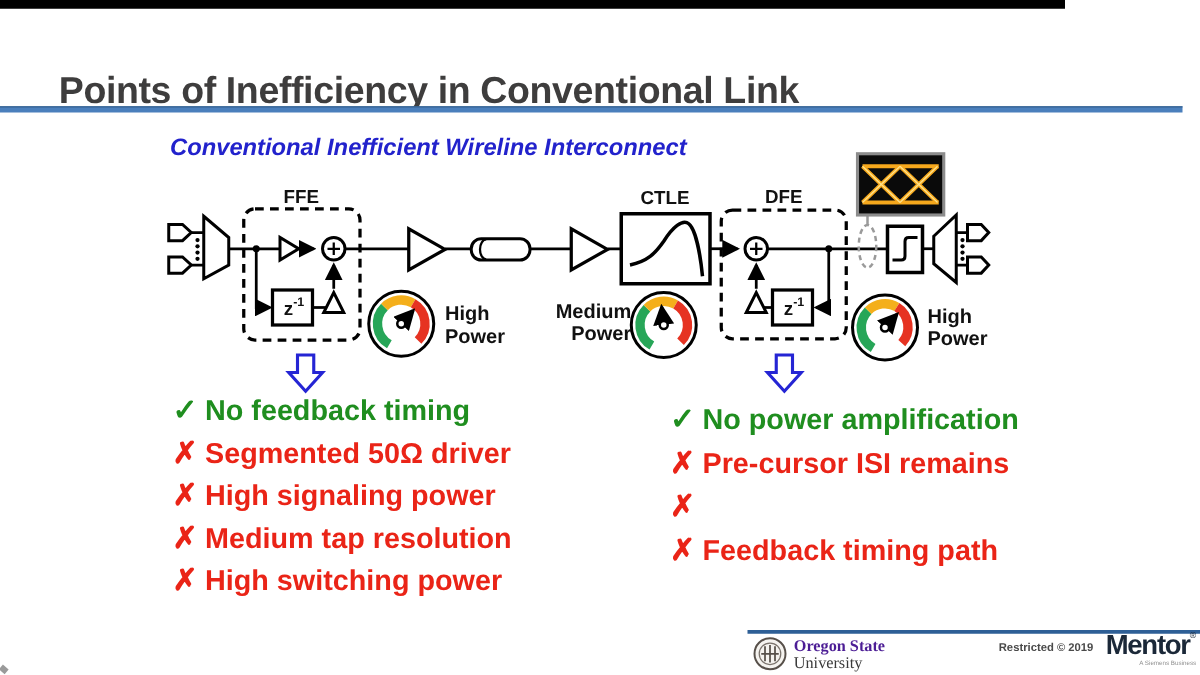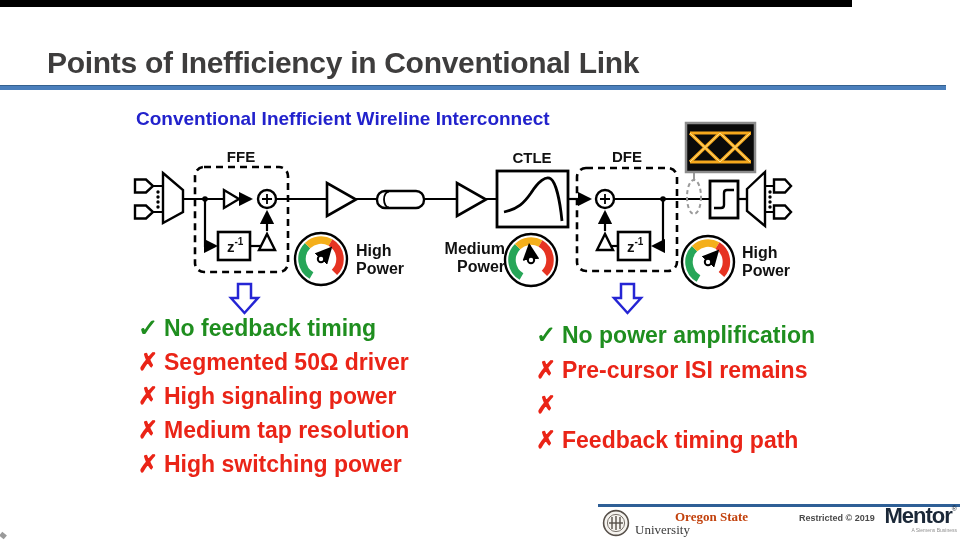--- a/index.html
+++ b/index.html
@@ -3,47 +3,47 @@
 <meta charset="utf-8">
 <style>
   html,body{margin:0;padding:0;background:#e9e9e9;}
   .slide{position:relative;width:960px;height:540px;background:#ffffff;overflow:hidden;
          font-family:"Liberation Sans",sans-serif;}
   
   .topbar{position:absolute;left:0;top:0;width:852px;height:7px;background:#000;}
   .corner-speck{position:absolute;left:0;top:533px;width:6px;height:5px;background:#9a9a9a;
                 transform:rotate(40deg);}
   
-  .title{position:absolute;left:47px;top:46px;width:870px;font-size:30px;font-weight:bold;
+  .title{position:absolute;left:47px;top:56px;width:870px;font-size:30px;font-weight:bold;
          color:#3e3d3d;letter-spacing:-0.3px;}
   .title-rule{position:absolute;left:0;top:85px;width:946px;height:4px;background:#4a7fbc;
               border-top:1px solid #35618f;}
   
-  .subtitle{position:absolute;left:136px;top:108px;font-size:19px;font-weight:bold;color:#2222cc;}
+  .subtitle{position:absolute;left:136px;top:108px;font-size:19px;font-weight:bold;color:#2222cc;font-style:italic;}
   
   .diagram{position:absolute;left:0;top:0;width:960px;height:540px;}
   .blk{font:bold 15px "Liberation Sans",sans-serif;fill:#111;}
   .glabel{font:bold 16px "Liberation Sans",sans-serif;fill:#111;}
   .zt{font:bold 15px "Liberation Sans",sans-serif;fill:#111;}
   
   .flist{position:absolute;}
   .flist .row{display:flex;align-items:baseline;font-weight:bold;white-space:nowrap;}
   .flist.left .row{height:34px;font-size:23px;}
   .flist.right .row{height:35px;font-size:23px;}
   .flist .mark{display:inline-block;width:26px;font-size:24px;}
   .flist .row.pro .mark,.flist .row.pro .txt{color:#1f8e1f;}
   .flist .row.con .mark,.flist .row.con .txt{color:#ea2417;}
   .flist.left{left:138px;top:314px;}
   .flist.right{left:536px;top:321px;}
   
   .footer-rule{position:absolute;left:598px;top:504px;width:362px;height:3px;background:#2e5f96;}
   .osu{position:absolute;left:602px;top:509px;display:flex;align-items:center;}
   .osu .crest{width:28px;height:28px;margin-right:5px;}
   .osu .lines{display:flex;flex-direction:column;font-family:"Liberation Serif",serif;line-height:13px;}
-  .osu .l1{color:#c2410c;font-weight:bold;font-size:13px;margin-left:40px;}
+  .osu .l1{color:#4c1d95;font-weight:bold;font-size:13px;}
   .osu .l2{color:#3a3a3a;font-size:13px;}
   .restricted{position:absolute;left:799px;top:513px;font-size:9px;color:#4a4a4a;font-weight:bold;}
   .mentor{position:absolute;right:3px;top:505px;text-align:right;}
   .mentor .name{font-size:22px;font-weight:900;color:#1b2838;letter-spacing:-1px;line-height:22px;}
   .mentor .reg{font-size:7px;vertical-align:top;color:#1b2838;font-weight:normal;}
   .mentor .tag{display:block;font-size:5px;color:#8f8f8f;margin-top:0px;}
   .pagenum{position:absolute;left:12px;top:551px;font-size:12px;color:#7d7d7d;}
 </style>
 </head>
 <body>

